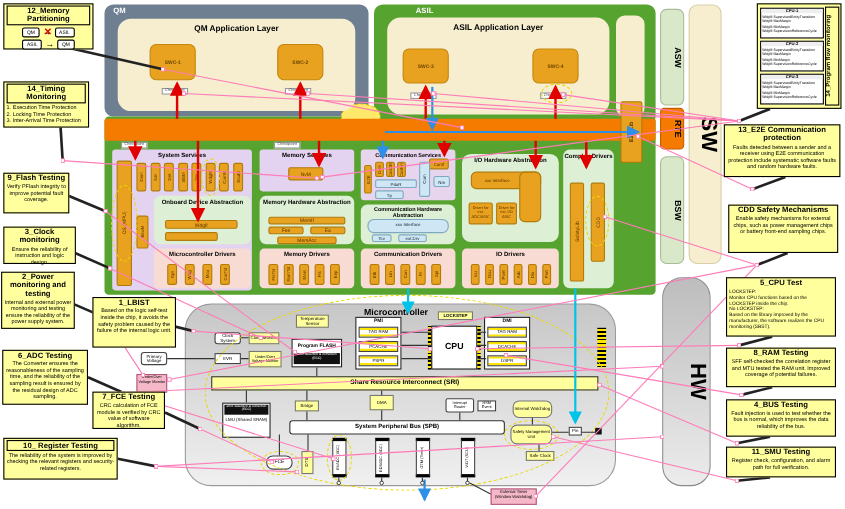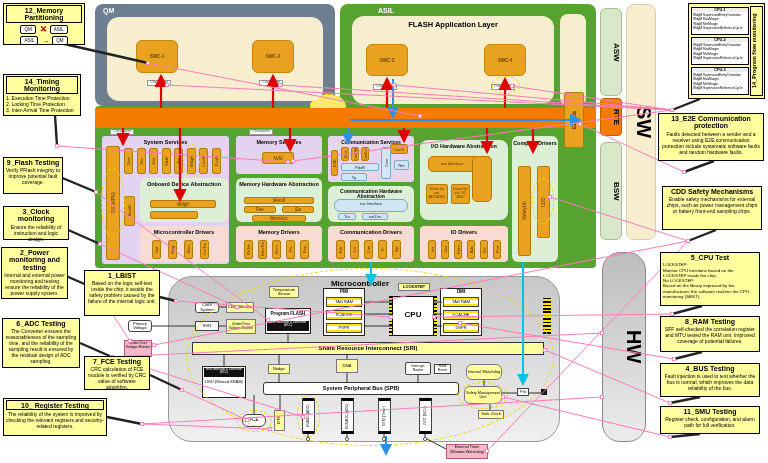--- a/index.html
+++ b/index.html
@@ -30,29 +30,30 @@
   .swc{background:#e8a21f;border:1px solid #c4860e;border-radius:6px;color:#6e4400;font-size:4.5px;font-weight:bold;display:flex;align-items:center;justify-content:center;z-index:3;}
 </style>
 </head>
 <body>
 
 <div id="stage">
 
   <div class="abs" style="left:95px;top:4px;width:240px;height:102px;background:#6e7f91;border-radius:8px;"></div>
   <div class="abs" style="left:103px;top:7px;color:#fff;font-weight:bold;font-size:7px;z-index:3;">QM</div>
   <div class="abs" style="left:107px;top:17px;width:216px;height:84px;background:#f6eecf;border-radius:12px;z-index:2;"></div>
+  <div class="abs" style="left:107px;top:21px;width:216px;text-align:center;font-weight:bold;font-size:7.5px;z-index:3;">QM Application Layer</div>
   <div class="abs swc" style="left:136px;top:40px;width:42px;height:33px;">SWC-1</div>
   <div class="abs swc" style="left:252px;top:40px;width:42px;height:33px;">SWC-2</div>
 
   <div class="abs" style="left:310px;top:94px;width:36px;height:24px;background:#ffe96b;border:1.5px dashed #e0c000;border-radius:50%;z-index:1;"></div>
 
   <div class="abs" style="left:340px;top:4px;width:256px;height:110px;background:#56a32f;border-radius:8px;"></div>
   <div class="abs" style="left:378px;top:7px;color:#fff;font-weight:bold;font-size:7px;z-index:3;">ASIL</div>
   <div class="abs" style="left:352px;top:16px;width:202px;height:88px;background:#f6eecf;border-radius:12px;z-index:2;"></div>
-  <div class="abs" style="left:352px;top:20px;width:202px;text-align:center;font-weight:bold;font-size:7.5px;z-index:3;">FLASH Application Layer</div>
+  <div class="abs" style="left:352px;top:20px;width:202px;text-align:center;font-weight:bold;font-size:7.5px;z-index:3;">ASIL Application Layer</div>
   <div class="abs swc" style="left:366px;top:44px;width:42px;height:32px;">SWC-3</div>
   <div class="abs swc" style="left:484px;top:44px;width:42px;height:32px;">SWC-4</div>
   <div class="abs" style="left:560px;top:14px;width:26px;height:92px;background:#f6eecf;border-radius:8px;z-index:2;"></div>
   <div class="abs dash" style="left:492px;top:76px;width:28px;height:18px;"></div>
 
   <div class="abs obox v" style="left:564px;top:92px;width:20px;height:56px;font-weight:bold;font-size:5px;z-index:5;">E2E Lib</div>
 
   <div class="abs" style="left:95px;top:106px;width:501px;height:162px;background:#56a32f;border-radius:4px;"></div>
   <div class="abs" style="left:95px;top:108px;width:501px;height:20px;background:#f47a00;border-radius:2px;z-index:4;"></div>
 

